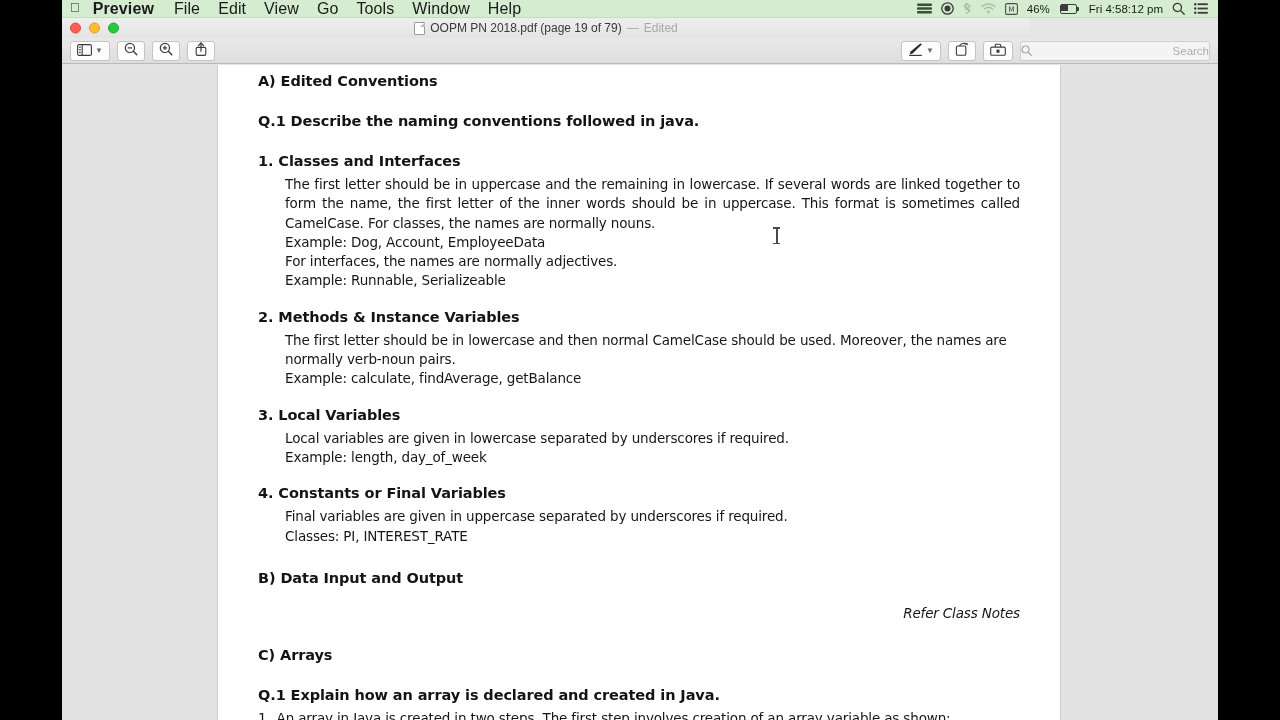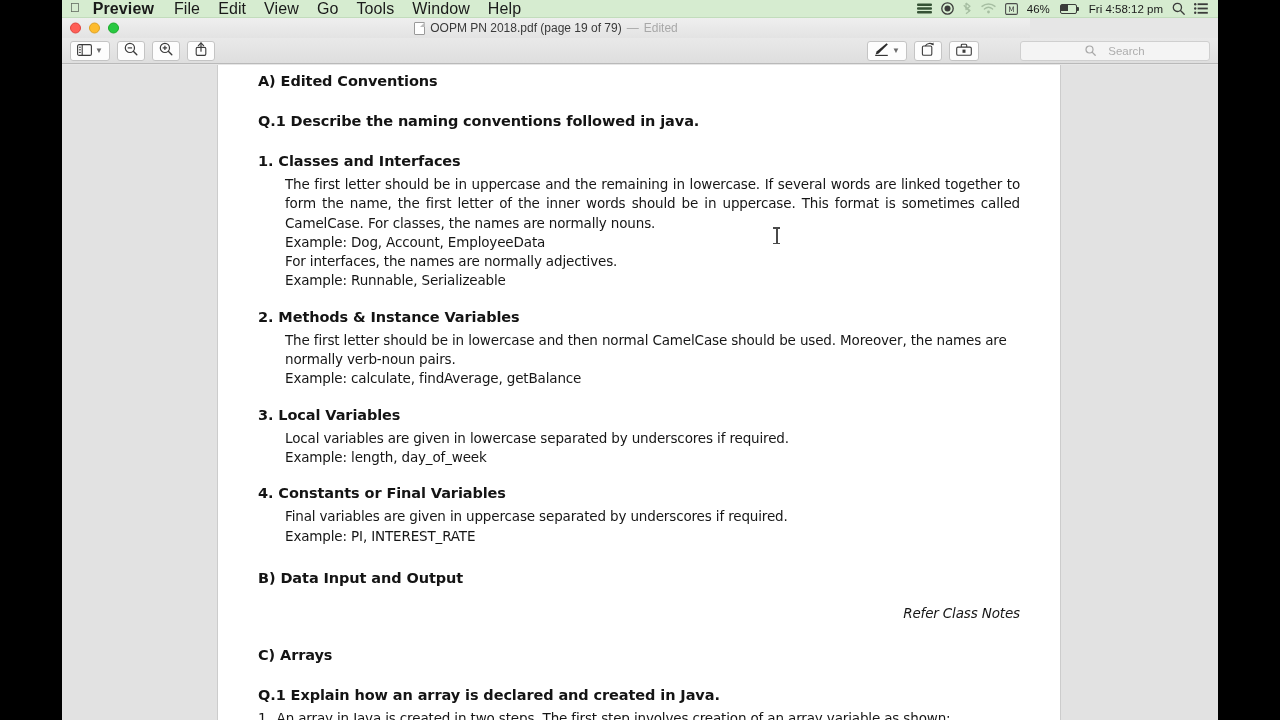--- a/index.html
+++ b/index.html
@@ -105,21 +105,21 @@
     background: #fdfdfd; border: 1px solid #c4c4c4; border-radius: 3px;
     display: inline-flex; align-items: center; justify-content: center; gap: 3px;
     color: #3b3b3b;
   }
   .tb-btn.wide { min-width: 40px; }
   .chev { font-size: 8px; color: #6b6b6b; line-height: 1; }
 
   .search-field {
     width: 190px; height: 20px; background: #f4f4f4;
     border: 1px solid #cfcfcf; border-radius: 3px;
-    display: flex; align-items: center; justify-content: center; gap: 12px; margin-left: 34px;
+    display: flex; align-items: center; justify-content: space-between; gap: 12px;
   }
   .search-ph { font-size: 11.5px; color: #adadad; }
 
   
   #content {
     position: absolute; left: 0; top: 65px; width: 1156px; height: 655px;
     background: #e2e2e2; overflow: hidden;
   }
   #page {
     position: absolute; left: 156px; top: 0; width: 842px; min-height: 655px;
@@ -386,21 +386,21 @@
           <div class="sp-18"></div>
           <div class="h-num">3.  Local Variables</div>
           <div class="sp-6"></div>
           <div class="body-txt">Local variables are given in lowercase separated by underscores if required.</div>
           <div class="body-txt">Example:  length, day_of_week</div>
 
           <div class="sp-18"></div>
           <div class="h-num">4.  Constants or Final Variables</div>
           <div class="sp-6"></div>
           <div class="body-txt">Final variables are given in uppercase separated by underscores if required.</div>
-          <div class="body-txt">Example:   PI,  INTEREST_RATE</div>
+          <div class="body-txt">Classes:   PI,  INTEREST_RATE</div>
 
           <div class="sp-24"></div>
           <div class="h-sec">B)  Data Input and Output</div>
 
           <div class="sp-18"></div>
           <div class="body-txt italic">Refer Class Notes</div>
 
           <div class="sp-24"></div>
           <div class="h-sec">C)  Arrays</div>
 

